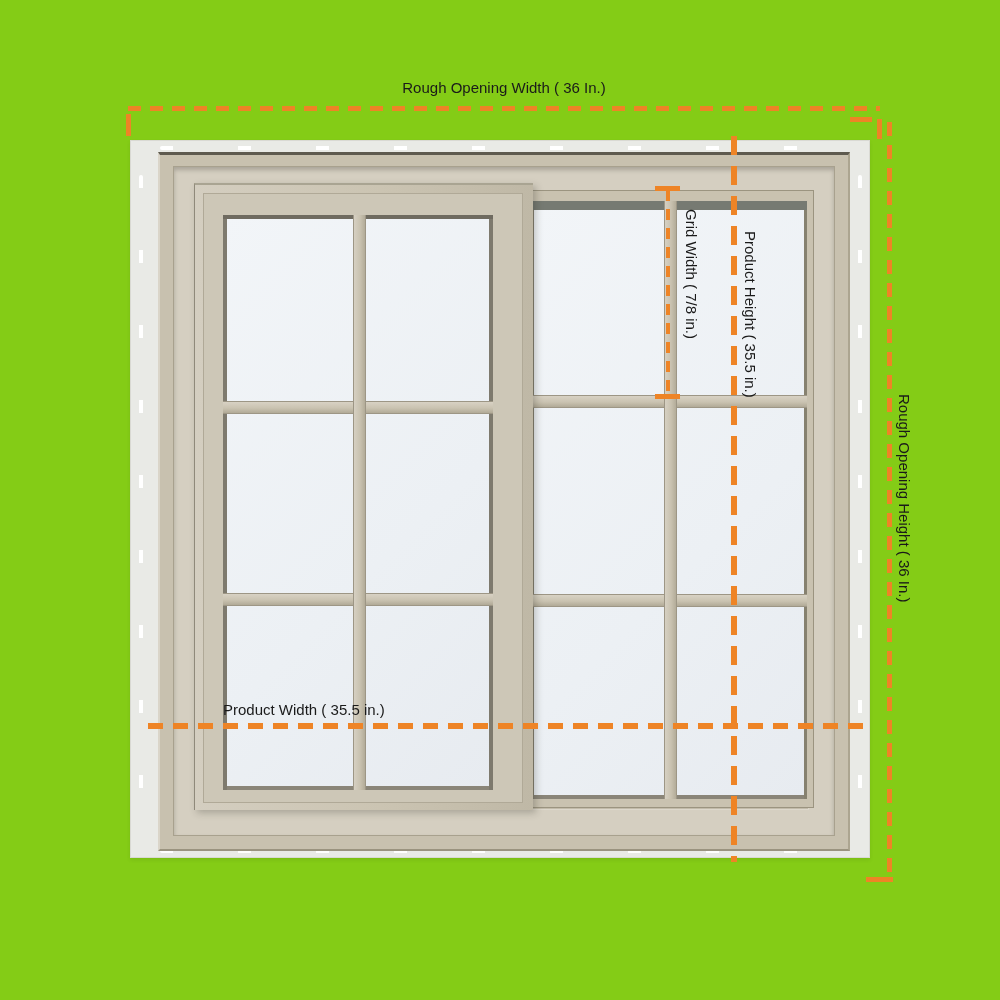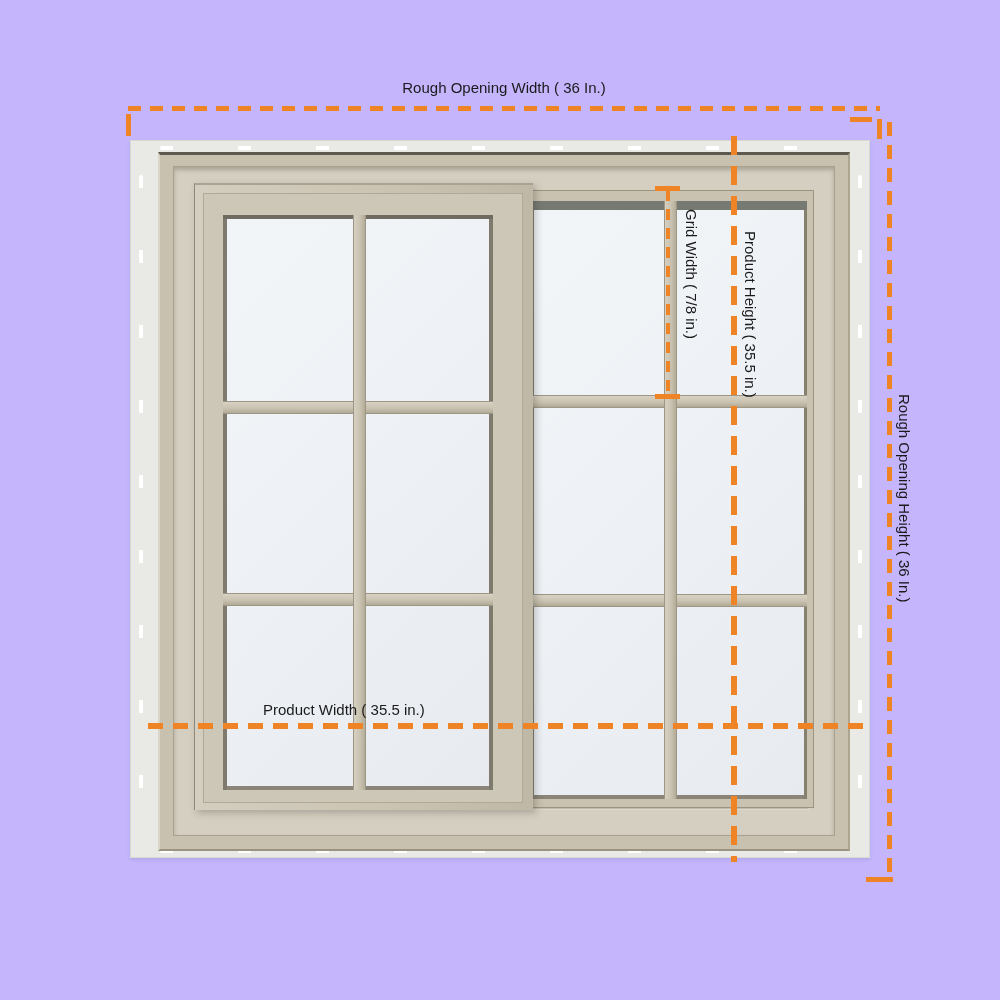--- a/index.html
+++ b/index.html
@@ -1,17 +1,17 @@
 <!DOCTYPE html>
 <html><head>
 <meta charset="utf-8">
 <style>
   html,body{margin:0;padding:0;background:#ffffff;}
   #canvas{
-    position:relative;width:1000px;height:1000px;background:#c4b5fd;overflow:hidden;
+    position:relative;width:1000px;height:1000px;background:#84cc16;overflow:hidden;
     font-family:"Liberation Sans", sans-serif;color:#1a1a1a;
   }
   
   .fin{
     position:absolute;left:130px;top:140px;width:738px;height:716px;
     background:#e9eae6;border:1px solid #d9d9d3;
     box-shadow:0 2px 4px rgba(0,0,0,.08);
   }
   .slots-h{position:absolute;height:4px;border-radius:2px;
     background:repeating-linear-gradient(90deg,#ffffff 0 13px,rgba(255,255,255,0) 13px 78px);}
@@ -105,21 +105,21 @@
     background:repeating-linear-gradient(180deg,#ee8426 0 19px,rgba(0,0,0,0) 19px 30px);}
   .gw-line{left:666px;top:190px;width:4px;height:208px;
     background:repeating-linear-gradient(180deg,#ee8426 0 11px,rgba(0,0,0,0) 11px 19px);}
   .gw-cap-top{left:655px;top:186px;width:25px;height:5px;}
   .gw-cap-bottom{left:655px;top:394px;width:25px;height:5px;}
 
   .dim-label{position:absolute;font-size:15px;line-height:1.15;color:#1a1a1a;white-space:nowrap;}
   .lbl-row{left:128px;top:79px;width:752px;text-align:center;}
   .lbl-roh{left:893px;top:121px;height:754px;width:22px;writing-mode:vertical-rl;
     display:flex;align-items:center;justify-content:center;}
-  .lbl-pw{left:223px;top:701px;padding-left:40px;}
+  .lbl-pw{left:223px;top:701px;}
   .lbl-ph{left:742px;top:231px;writing-mode:vertical-rl;}
   .lbl-gw{left:683px;top:209px;writing-mode:vertical-rl;}
 </style>
 </head>
 <body>
 
 <div id="canvas">
 
   <div class="fin"></div>
   <div class="slots-h slots-top"></div>

